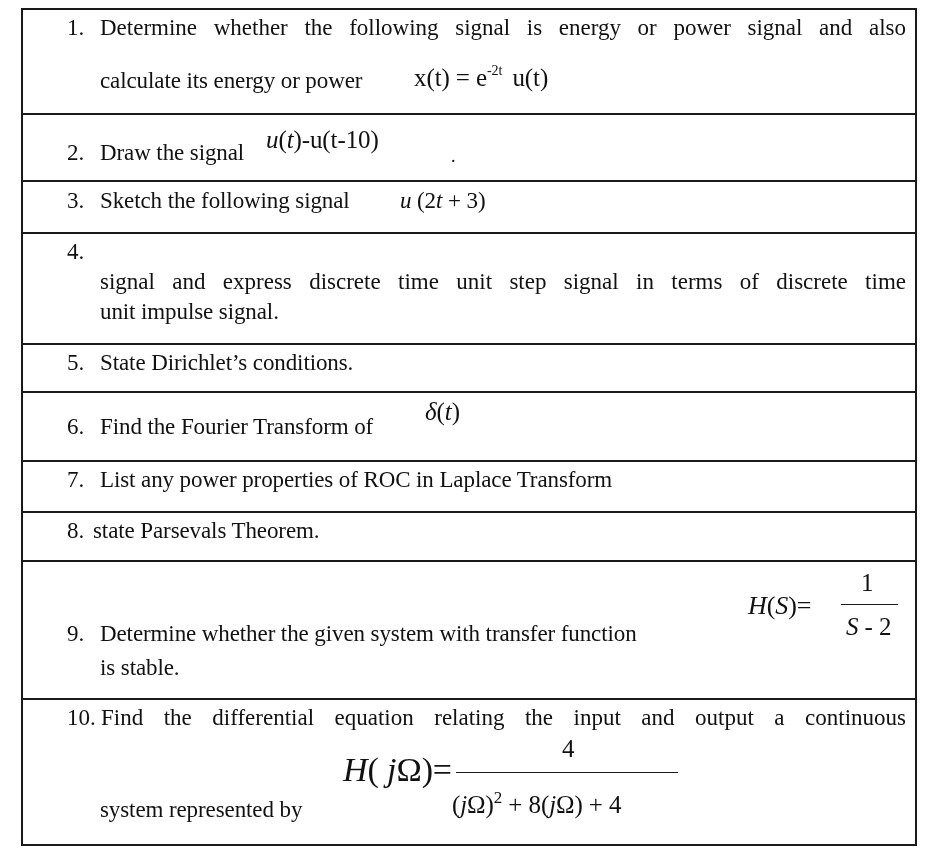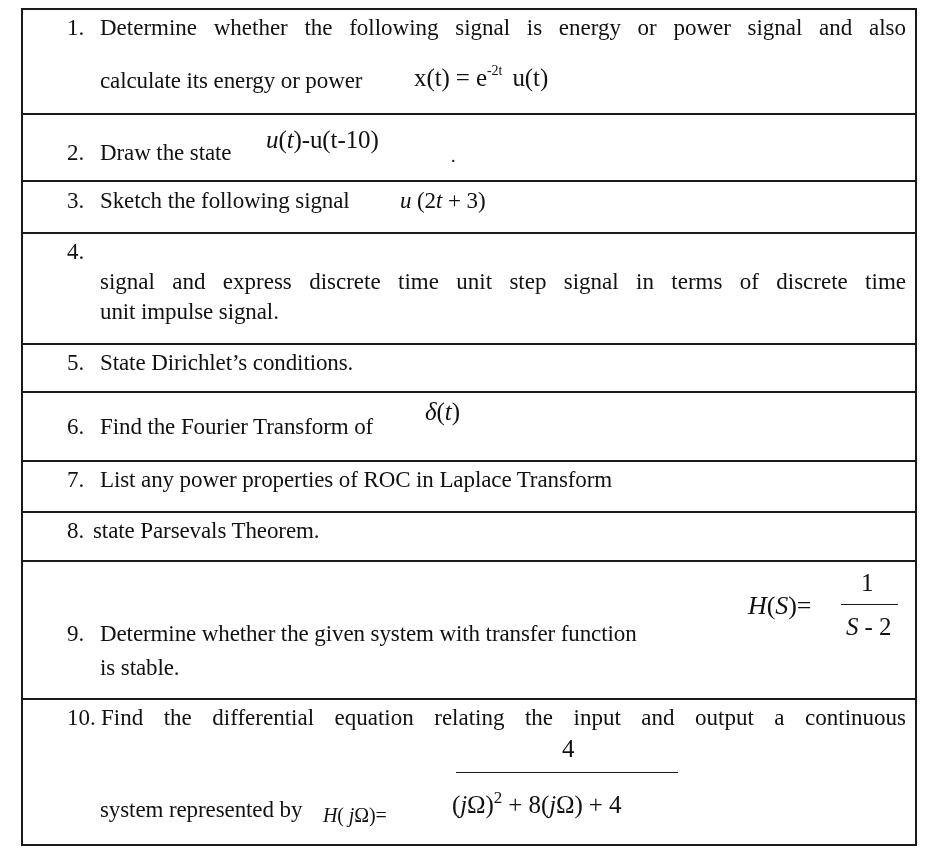--- a/index.html
+++ b/index.html
@@ -68,21 +68,21 @@
     <span class="justify last" style="top:3px;text-align-last:justify;">Determine whether the following signal is energy or power signal and also</span>
     <span class="t" style="left:77px;top:56px;">calculate its energy or power</span>
     <span class="t math" style="left:391px;top:46px;font-size:25px;">
       <span>x(t) = e</span><sup style="font-size:14px;vertical-align:11px;">-2t</sup>
       <span style="margin-left:4px;">u(t)</span>
     </span>
   </div>
 
   <div class="row" style="top:103px;height:69px;">
     <span class="num" style="left:44px;top:23px;">2.</span>
-    <span class="t" style="left:77px;top:23px;">Draw the state</span>
+    <span class="t" style="left:77px;top:23px;">Draw the signal</span>
     <span class="t math" style="left:243px;top:10px;font-size:25px;">
       <span class="it">u</span><span>(</span><span class="it">t</span><span>)</span><span>-u(t-10)</span>
     </span>
     <span class="t" style="left:428px;top:26px;font-size:18px;">.</span>
   </div>
 
   <div class="row" style="top:170px;height:53px;">
     <span class="num" style="left:44px;top:4px;">3.</span>
     <span class="t" style="left:77px;top:4px;">Sketch the following signal</span>
     <span class="t math" style="left:377px;top:4px;">
@@ -135,21 +135,21 @@
         <span class="it">S</span><span> - 2</span>
       </span>
     </div>
   </div>
 
   <div class="row" style="top:688px;height:146px;">
     <span class="num" style="left:44px;top:3px;">10.</span>
     <span class="justify" style="left:78px;width:805px;top:3px;">Find the differential equation relating the input and output a continuous</span>
     <span class="t" style="left:77px;top:95px;">system represented by</span>
     <div>
-      <span class="t math" style="left:300px;top:55px;font-size:20px;margin-top:45px;">
+      <span class="t math" style="left:320px;top:55px;font-size:34px;">
         <span class="it">H</span><span>( </span><span class="it">j</span><span>Ω</span><span>)=</span>
       </span>
       <span class="t math" style="left:539px;top:34px;font-size:25px;">4</span>
       <div class="frac-line" style="left:433px;top:72px;width:222px;"></div>
       <span class="t math" style="left:429px;top:83px;font-size:25px;">
         <span>(</span><span class="it">j</span><span>Ω)</span><sup style="font-size:17px;vertical-align:10px;">2</sup><span> + 8(</span><span class="it">j</span><span>Ω) + 4</span>
       </span>
     </div>
   </div>
 

